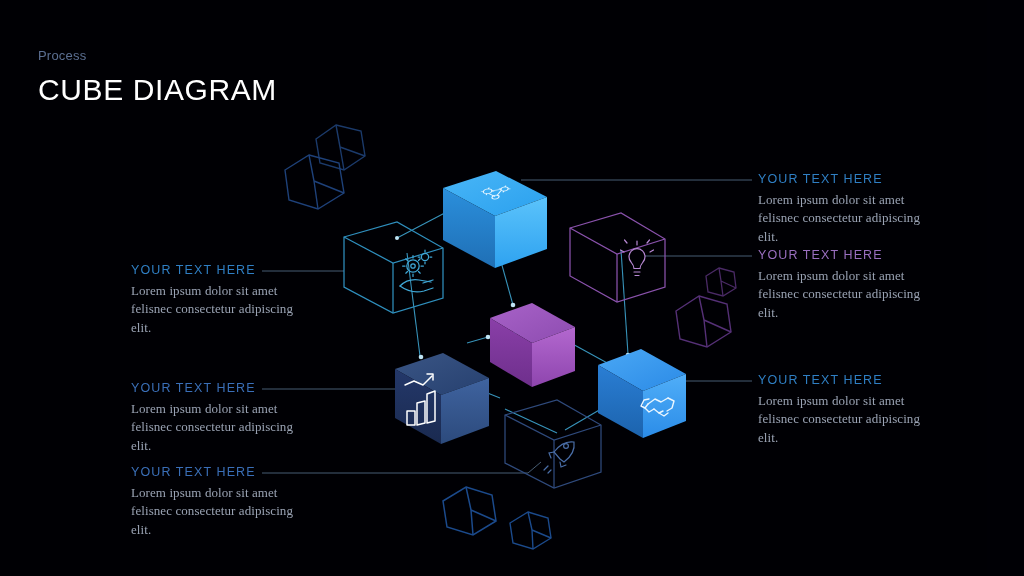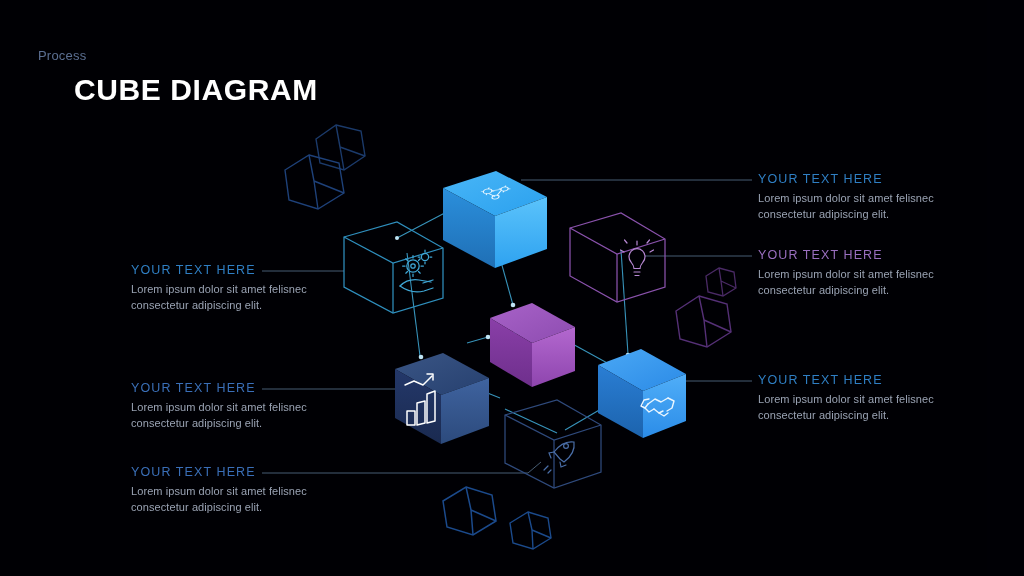--- a/index.html
+++ b/index.html
@@ -12,37 +12,37 @@
   #stage { position:relative; width:987px; height:576px; background:#000004; }
 
   
   .kicker {
     position:absolute; left:38px; top:48px;
     font-size:13px; letter-spacing:.2px;
     color:#5b6f92;
   }
   .title {
     position:absolute; left:38px; top:73px;
-    font-size:30px; font-weight:bold; letter-spacing:.6px;
+    font-size:30px; font-weight:normal; letter-spacing:.6px;
     color:#ffffff;
-    margin-left:36px;
   }
 
   
   #scene { position:absolute; left:0; top:0; width:1024px; height:576px; }
 
   
   .callout { position:absolute; width:180px; }
   .callout .ct {
     font-size:12.5px; font-weight:normal; letter-spacing:1.1px;
     margin-bottom:5px; white-space:nowrap;
   }
   .callout .cb {
-    font-size:11px; line-height:1.42; color:#9aa3b4;
+    font-size:13px; line-height:1.42; color:#9aa3b4;
     letter-spacing:.08px;
+    font-family:Liberation Serif, serif;
   }
   .callout.left { text-align:left; }
   .callout.right { text-align:left; }
 </style>
 </head>
 <body>
 
 <div id="stage">
 
   <div class="kicker">Process</div>

